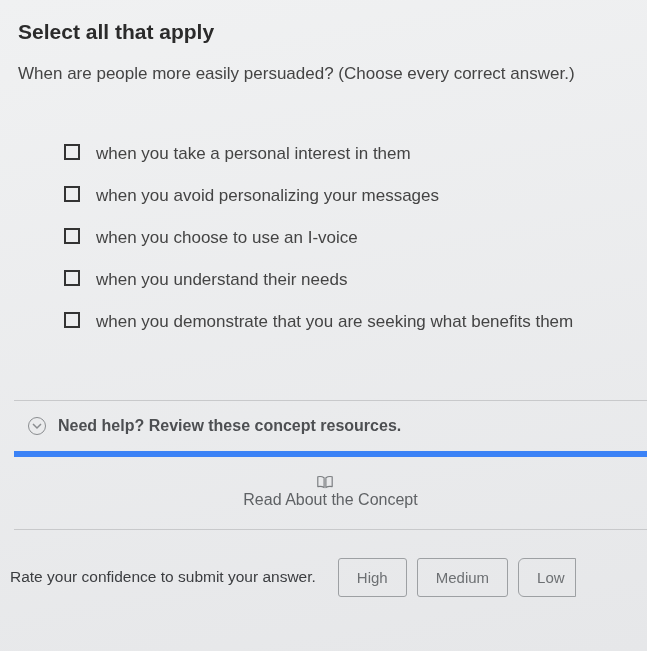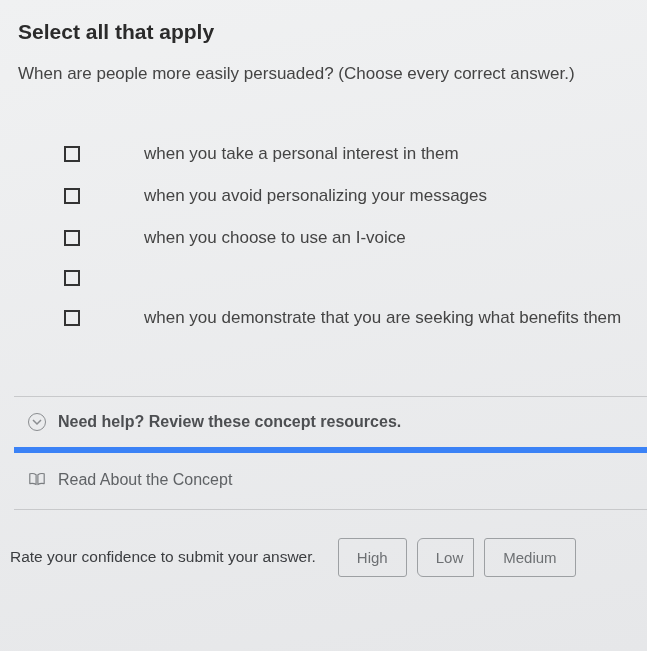--- a/index.html
+++ b/index.html
@@ -27,24 +27,23 @@
     .question-text {
       font-size: 17px;
       color: #444;
       line-height: 1.4;
     }
     .options-block {
       padding: 48px 24px 28px 64px;
     }
     .option-row {
       display: flex;
-      align-items: center;
+      align-items: flex-start;
       margin-bottom: 22px;
       cursor: pointer;
-      gap: 48px;
     }
     .checkbox {
       width: 16px;
       height: 16px;
       border: 2px solid #333;
       background: transparent;
       flex-shrink: 0;
       margin-right: 16px;
     }
     .option-label {
@@ -81,20 +80,21 @@
       font-size: 16px;
       font-weight: 700;
       color: #4d4f52;
     }
     .resource-row {
       display: flex;
       align-items: center;
       padding: 18px 14px 20px 14px;
       border-bottom: 1px solid #c8c9cb;
       cursor: pointer;
+      flex-direction: column;
     }
     .book-icon {
       width: 18px;
       height: 16px;
       margin-right: 12px;
       flex-shrink: 0;
     }
     .resource-label {
       font-size: 16px;
       color: #5f6265;
@@ -141,20 +141,21 @@
   <div class="option-row">
     <span class="checkbox"></span>
     <span class="option-label">when you avoid personalizing your messages</span>
   </div>
   <div class="option-row">
     <span class="checkbox"></span>
     <span class="option-label">when you choose to use an I-voice</span>
   </div>
   <div class="option-row">
     <span class="checkbox"></span>
+    <span class="option-label">when you understand their needs</span>
   </div>
   <div class="option-row">
     <span class="checkbox"></span>
     <span class="option-label">when you demonstrate that you are seeking what benefits them</span>
   </div>
 </div>
 
 <div class="help-section">
   <div class="help-header">
     <span class="chevron-circle">
@@ -170,15 +171,15 @@
         <path d="M2 2 C2 2 6 1 9 3 L9 14 C6 12 2 13 2 13 Z M18 2 C18 2 14 1 11 3 L11 14 C14 12 18 13 18 13 Z" fill="none" stroke="#7a7d80" stroke-width="1.3" stroke-linejoin="round"></path>
       </svg>
     </span>
     <span class="resource-label">Read About the Concept</span>
   </div>
 </div>
 
 <div class="confidence-bar">
   <span class="confidence-text">Rate your confidence to submit your answer.</span>
   <button class="conf-btn">High</button>
+  <button class="conf-btn">Medium</button>
   <button class="conf-btn low">Low</button>
-  <button class="conf-btn">Medium</button>
 </div>
 
 </body></html>

